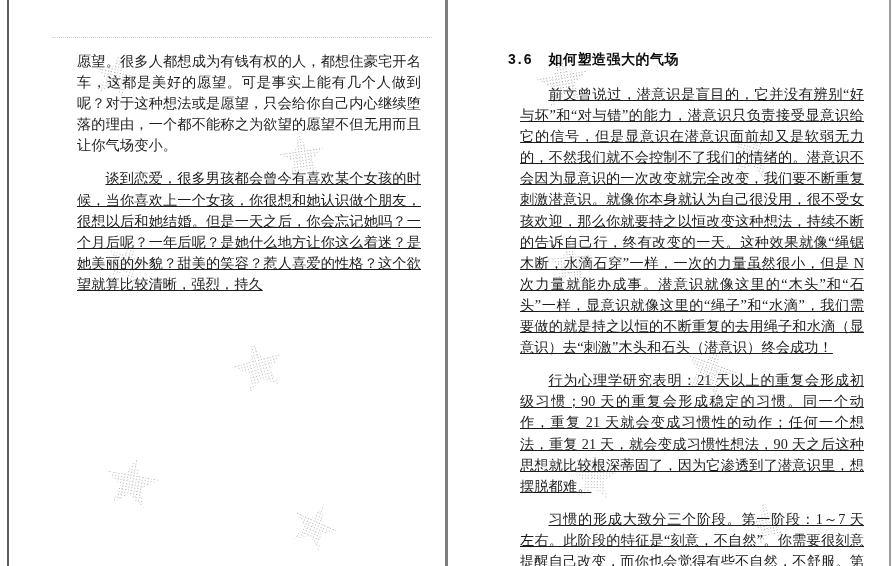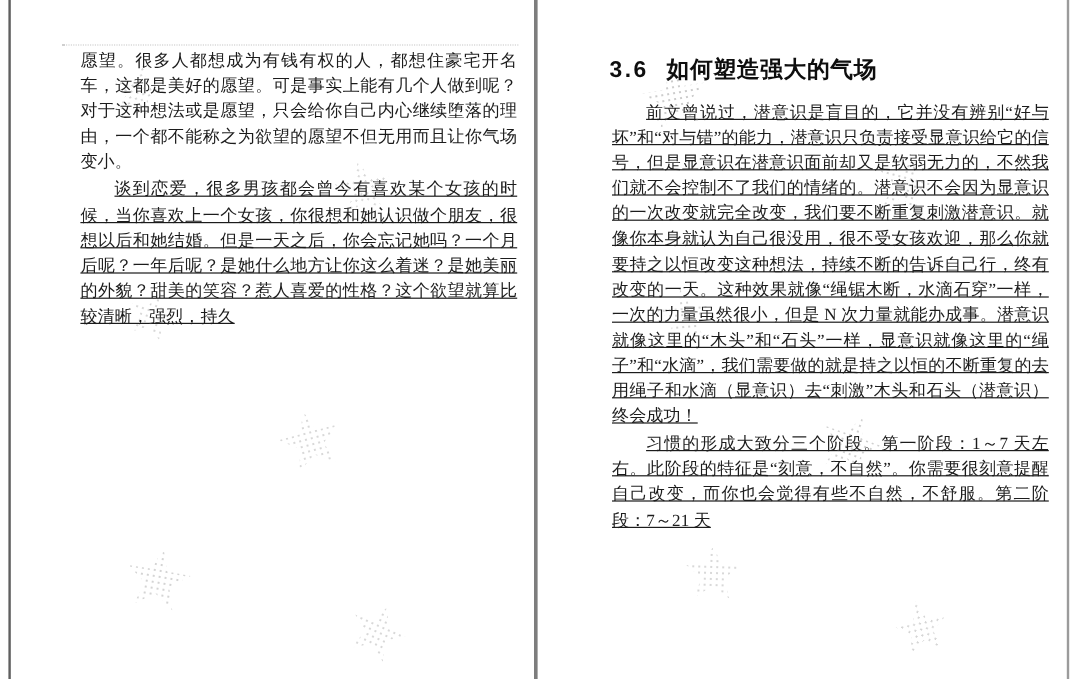--- a/index.html
+++ b/index.html
@@ -20,25 +20,25 @@
   }
   
   .page-text{
     position:absolute;width:368px;
     font-size:14.2px;line-height:21.1px;
     text-align:justify;text-justify:inter-ideograph;
     letter-spacing:0.1px;
   }
   #left-page-text{left:65px;top:39px;}
   #right-page{left:508px;top:36px;}
-  .para{margin:2px;text-align:justify;}
+  .para{margin:12px;text-align:justify;}
   .indent{text-indent:2em;text-decoration:underline;}
   .heading{
     font-family:"Liberation Sans","DejaVu Sans",sans-serif;
-    font-weight:bold;font-size:19px;line-height:24px;
+    font-weight:bold;font-size:14px;line-height:24px;
     color:#0e0e0e;margin:11px 0 13px 0;letter-spacing:0.5px;
   }
   .heading .num{margin-right:15px;letter-spacing:2px;}
   
   .star{
     position:absolute;
     clip-path:polygon(50% 0%,61.8% 34.5%,98% 35%,68.7% 57%,
       79.4% 91%,50% 70.5%,20.6% 91%,31.3% 57%,2% 35%,38.2% 34.5%);
     background-image:
       radial-gradient(rgba(75,75,75,.85) 22%,rgba(0,0,0,0) 24%),
@@ -59,20 +59,21 @@
     <p class="para">愿望。很多人都想成为有钱有权的人，都想住豪宅开名车，这都是美好的愿望。可是事实上能有几个人做到呢？对于这种想法或是愿望，只会给你自己内心继续堕落的理由，一个都不能称之为欲望的愿望不但无用而且让你气场变小。</p>
     <p class="para indent">谈到恋爱，很多男孩都会曾今有喜欢某个女孩的时候，当你喜欢上一个女孩，你很想和她认识做个朋友，很想以后和她结婚。但是一天之后，你会忘记她吗？一个月后呢？一年后呢？是她什么地方让你这么着迷？是她美丽的外貌？甜美的笑容？惹人喜爱的性格？这个欲望就算比较清晰，强烈，持久</p>
   </div>
 
 <div class="page-text" id="right-page">
   <div class="heading">
     <span class="num">3.6</span><span>如何塑造强大的气场</span>
   </div>
   <div id="right-page-body">
       <p class="para indent">前文曾说过，潜意识是盲目的，它并没有辨别“好与坏”和“对与错”的能力，潜意识只负责接受显意识给它的信号，但是显意识在潜意识面前却又是软弱无力的，不然我们就不会控制不了我们的情绪的。潜意识不会因为显意识的一次改变就完全改变，我们要不断重复刺激潜意识。就像你本身就认为自己很没用，很不受女孩欢迎，那么你就要持之以恒改变这种想法，持续不断的告诉自己行，终有改变的一天。这种效果就像“绳锯木断，水滴石穿”一样，一次的力量虽然很小，但是 N 次力量就能办成事。潜意识就像这里的“木头”和“石头”一样，显意识就像这里的“绳子”和“水滴”，我们需要做的就是持之以恒的不断重复的去用绳子和水滴（显意识）去“刺激”木头和石头（潜意识）终会成功！</p>
+      <p class="para indent">行为心理学研究表明：21 天以上的重复会形成初级习惯；90 天的重复会形成稳定的习惯。同一个动作，重复 21 天就会变成习惯性的动作；任何一个想法，重复 21 天，就会变成习惯性想法，90 天之后这种思想就比较根深蒂固了，因为它渗透到了潜意识里，想摆脱都难。</p>
       <p class="para indent">习惯的形成大致分三个阶段。第一阶段：1～7 天左右。此阶段的特征是“刻意，不自然”。你需要很刻意提醒自己改变，而你也会觉得有些不自然，不舒服。第二阶段：7～21 天</p>
     </div>
 </div>
 
 <div class="star" style="left:91px;top:53px;width:48px;height:48px;opacity:.5;transform:rotate(12deg);"></div>
 <div class="star" style="left:277px;top:132px;width:50px;height:50px;opacity:.5;transform:rotate(-8deg);"></div>
 <div class="star" style="left:104px;top:240px;width:46px;height:46px;opacity:.45;transform:rotate(18deg);"></div>
 <div class="star" style="left:232px;top:341px;width:54px;height:54px;opacity:.45;transform:rotate(-15deg);"></div>
 <div class="star" style="left:104px;top:456px;width:55px;height:55px;opacity:.5;transform:rotate(10deg);"></div>
 <div class="star" style="left:289px;top:502px;width:50px;height:50px;opacity:.45;transform:rotate(24deg);"></div>

